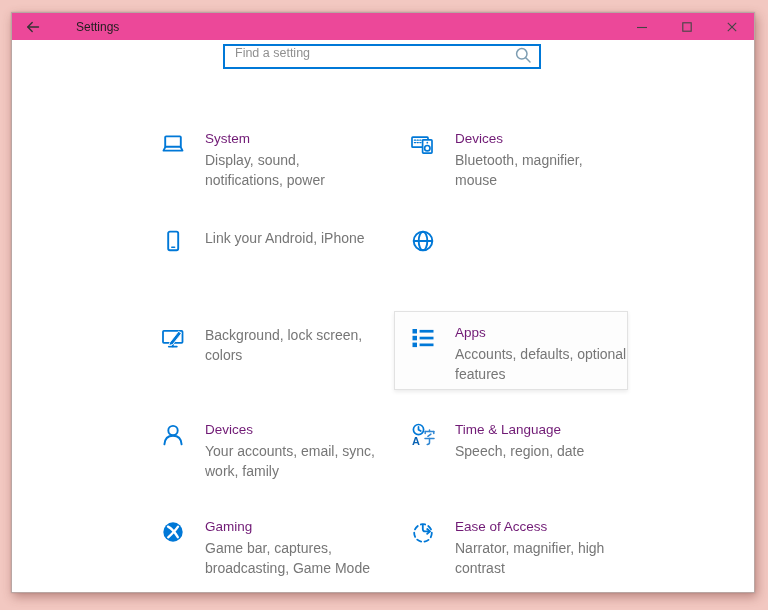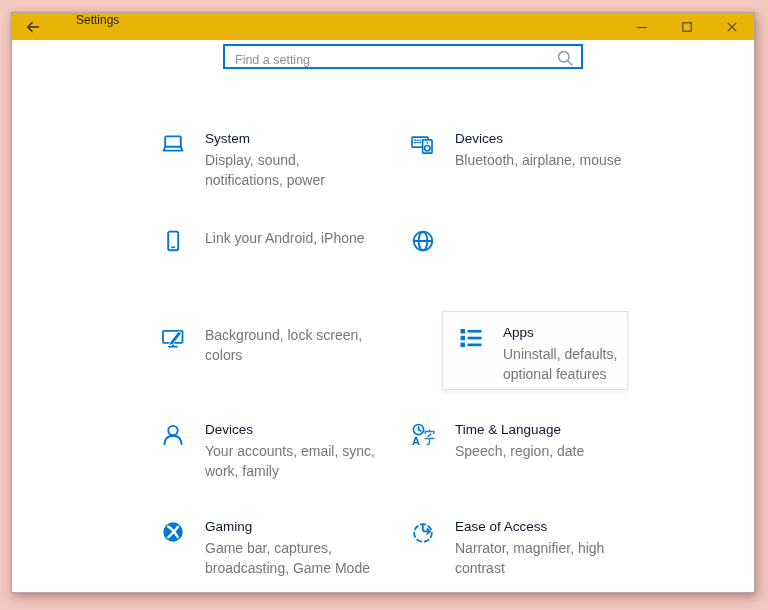--- a/index.html
+++ b/index.html
@@ -14,22 +14,23 @@
     position: absolute;
     left: 11px; top: 12px;
     width: 744px; height: 581px;
     background: #ffffff;
     border: 1px solid #b9a6a3;
     box-shadow: 2px 4px 10px rgba(120,55,50,0.45), 0 0 2px rgba(0,0,0,0.15);
   }
   
   .titlebar {
     height: 27px;
-    background: #eab308;
+    background: #ec4899;
     display: flex;
+    align-items: center;
   }
   .back-btn {
     width: 42px; height: 27px;
     display: flex; align-items: center; justify-content: center;
     cursor: pointer;
   }
   .win-title {
     font-size: 12px;
     color: #1f1f1f;
     margin-left: 22px;
@@ -37,25 +38,25 @@
   .tb-spacer { flex: 1; }
   .ctl-btn {
     width: 45px; height: 27px;
     display: flex; align-items: center; justify-content: center;
     cursor: pointer;
   }
   
   .search-box {
     position: absolute;
     left: 211px; top: 31px;
-    width: 360px; height: 25px;
+    width: 318px; height: 25px;
     border: 2px solid #0078d7;
     background: #fff;
     display: flex;
-    align-items: flex-end;
+    align-items: flex-start;
     padding: 0 7px 0 10px;
   }
   .search-box input {
     flex: 1;
     border: none; outline: none;
     font-family: "Liberation Sans", sans-serif;
     font-size: 12.5px;
     color: #333;
     background: transparent;
   }
@@ -74,31 +75,30 @@
     display: flex;
     align-items: flex-start;
     padding: 12px 0 0 14px;
     border: 1px solid transparent;
     cursor: pointer;
   }
   .tile.highlighted {
     background: #fdfdfd;
     border: 1px solid #e2e2e2;
     box-shadow: 0 2px 4px rgba(0,0,0,0.08);
-    margin-left: 48px;
   }
   .tile-icon {
     width: 28px; height: 28px;
     margin-right: 18px;
     flex: none;
   }
   .tile-text { padding-top: 1px; }
   .tile-title {
     font-size: 13.5px;
-    color: #0f172a;
+    color: #701a75;
     margin-bottom: 4px;
   }
   .tile-sub {
     font-size: 14px;
     color: #767676;
     line-height: 1.45;
     max-width: 172px;
   }
 </style>
 </head>
@@ -158,21 +158,21 @@
       <svg class="tile-icon" viewBox="0 0 28 28" fill="none" stroke="#0078d7" stroke-width="1.7" stroke-linecap="round" stroke-linejoin="round">
         <rect x="3" y="7.2" width="16" height="10" rx="0.8"></rect>
         <line x1="5.4" y1="10.2" x2="15.5" y2="10.2" stroke-width="1.3" stroke-dasharray="1.2 1.5"></line>
         <line x1="5.4" y1="12.6" x2="15.5" y2="12.6" stroke-width="1.3" stroke-dasharray="1.2 1.5"></line>
         <rect x="13.6" y="9.8" width="9.4" height="13.4" rx="0.9" fill="#ffffff"></rect>
         <circle cx="18.3" cy="18.2" r="2.7"></circle>
         <circle cx="18.3" cy="12.7" r="0.9" fill="#0078d7" stroke="none"></circle>
       </svg>
       <div class="tile-text">
         <div class="tile-title">Devices</div>
-        <div class="tile-sub">Bluetooth, airplane, mouse</div>
+        <div class="tile-sub">Bluetooth, magnifier, mouse</div>
       </div>
     </div>
 
     <div class="tile">
       <svg class="tile-icon" viewBox="0 0 28 28" fill="none" stroke="#0078d7" stroke-width="1.9" stroke-linecap="round" stroke-linejoin="round">
         <rect x="9.2" y="4.6" width="10" height="18.6" rx="1.7"></rect>
         <line x1="12.8" y1="20.2" x2="15.6" y2="20.2" stroke-width="1.6"></line>
       </svg>
       <div class="tile-text">
         <div class="tile-sub">Link your Android, iPhone</div>
@@ -205,21 +205,21 @@
       <svg class="tile-icon" viewBox="0 0 28 28" fill="#0078d7" stroke="none">
         <rect x="3.5" y="5" width="4.5" height="4.5"></rect>
         <rect x="3.5" y="11.8" width="4.5" height="4.5"></rect>
         <rect x="3.5" y="18.6" width="4.5" height="4.5"></rect>
         <rect x="10.6" y="5.9" width="13.9" height="2.7"></rect>
         <rect x="10.6" y="12.7" width="13.9" height="2.7"></rect>
         <rect x="10.6" y="19.5" width="13.9" height="2.7"></rect>
       </svg>
       <div class="tile-text">
         <div class="tile-title">Apps</div>
-        <div class="tile-sub">Uninstall, defaults, optional features</div>
+        <div class="tile-sub">Accounts, defaults, optional features</div>
       </div>
     </div>
 
     <div class="tile">
       <svg class="tile-icon" viewBox="0 0 28 28" fill="none" stroke="#0078d7" stroke-width="1.9" stroke-linecap="round">
         <circle cx="14" cy="9.6" r="4.7"></circle>
         <path d="M5.4 23.4 C5.8 17.6 9.4 14.8 14 14.8 C18.6 14.8 22.2 17.6 22.6 23.4"></path>
       </svg>
       <div class="tile-text">
         <div class="tile-title">Devices</div>

